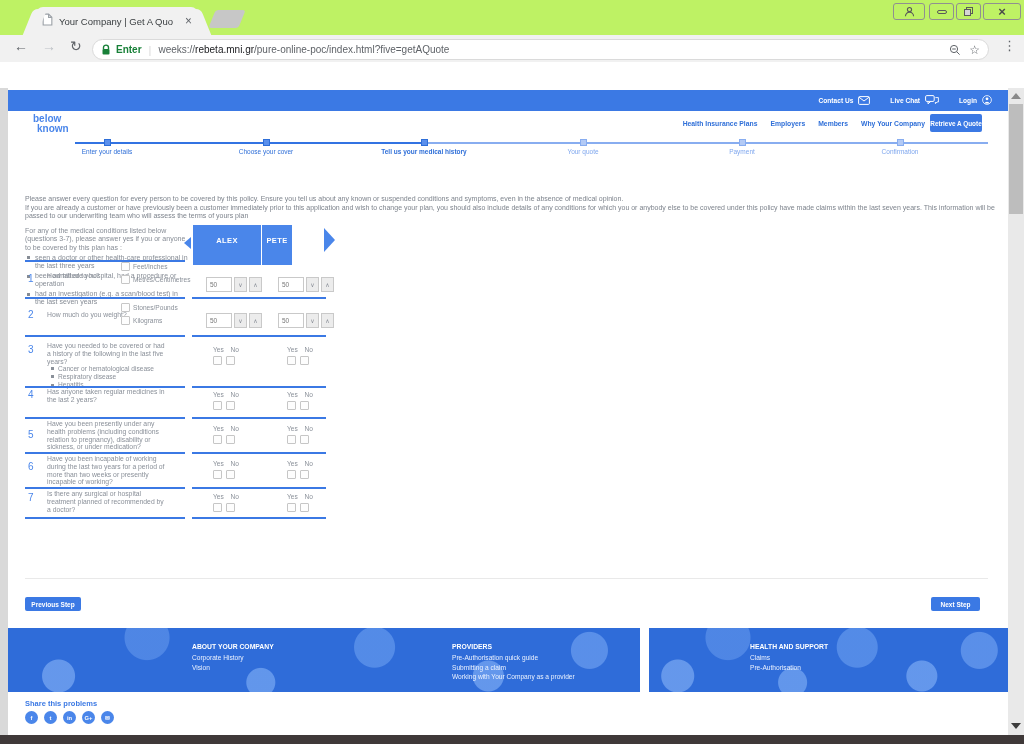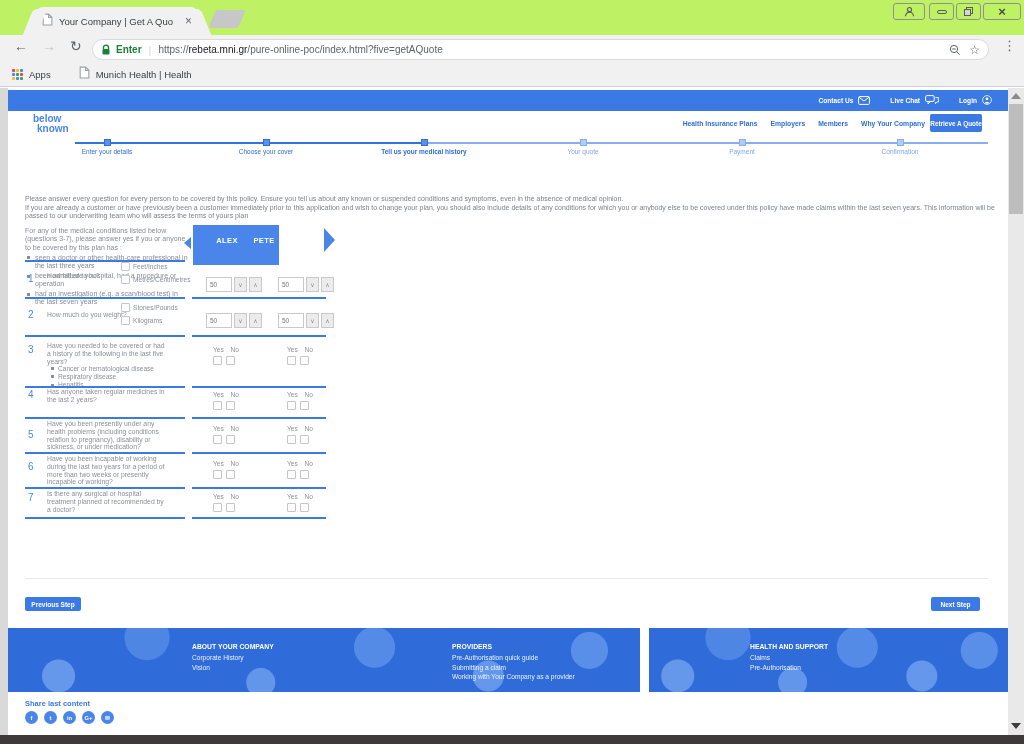--- a/index.html
+++ b/index.html
@@ -164,53 +164,32 @@
     <span class="navglyph" style="left:42px;color:#bdc1c6">→</span>
     <span class="navglyph" style="left:70px">↻</span>
   </div>
   <div class="urlbar">
     <svg width="10" height="12" viewBox="0 0 10 12">
         <path d="M2.5 5V3.6a2.5 2.5 0 015 0V5" fill="none" stroke="#188038" stroke-width="1.4"></path>
         <rect x="1.5" y="5" width="7" height="5.5" rx="1" fill="#188038"></rect>
       </svg>
     <span class="secure">Enter</span>
     <span class="urldivider">|</span>
-    <span class="urltext"><span class="uproto">https://</span><span class="udomain">rebeta.mni.gr</span><span class="upath">/pure-online-poc/index.html?five=getAQuote</span></span>
+    <span class="urltext"><span class="uproto">weeks://</span><span class="udomain">rebeta.mni.gr</span><span class="upath">/pure-online-poc/index.html?five=getAQuote</span></span>
     <span style="margin-left:auto;display:flex;align-items:center;gap:8px">
       <svg width="12" height="12" viewBox="0 0 12 12">
           <circle cx="5" cy="5" r="3.6" fill="none" stroke="#5f6368"></circle>
           <line x1="3.2" y1="5" x2="6.8" y2="5" stroke="#5f6368"></line>
           <line x1="7.8" y1="7.8" x2="10.6" y2="10.6" stroke="#5f6368"></line>
         </svg>
       <span style="font-size:12px;color:#5f6368">☆</span>
     </span>
   </div>
   <span class="menu-dots">⋮</span>
 
-  <div class="bookmarksbar">
-    <span class="appsgrid">
-      <i style="background:#e8453c"></i>
-        <i style="background:#f9bb2d"></i>
-        <i style="background:#4688f1"></i>
-      <i style="background:#4688f1"></i>
-        <i style="background:#30a952"></i>
-        <i style="background:#e8453c"></i>
-      <i style="background:#f9bb2d"></i>
-        <i style="background:#4688f1"></i>
-        <i style="background:#30a952"></i>
-    </span>
-    <span class="bm-label">Apps</span>
-    <span style="margin-left:28px">
-      <svg width="11" height="13" viewBox="0 0 10 12">
-          <path d="M1 1h5l3 3v7H1z" fill="#fff" stroke="#9aa0a6"></path>
-          <path d="M6 1v3h3" fill="none" stroke="#9aa0a6"></path>
-        </svg>
-    </span>
-    <span class="bm-label">Munich Health | Health</span>
-  </div>
 
   <div class="pagebg"></div>
   <div class="card"></div>
 
   <div class="utilbar" id="utilbar">
       <div class="util-item">
         <span>Contact Us</span>
         <span><svg width="12" height="9" viewBox="0 0 12 9">
             <rect x="0.6" y="0.6" width="10.8" height="7.8" rx="1" fill="none" stroke="#fff"></rect>
             <path d="M1 1.2l5 3.8 5-3.8" fill="none" stroke="#fff"></path>
@@ -271,21 +250,21 @@
   <div class="note-text">For any of the medical conditions listed below (questions 3-7), please answer yes if you or anyone to be covered by this plan has :</div>
   <div class="note-bullets" id="noteBullets">
       <div class="mbullet">seen a doctor or other health-care professional in the last three years</div>
       <div class="mbullet">been admitted to hospital, had a procedure or operation</div>
       <div class="mbullet">had an investigation (e.g. a scan/blood test) in the last seven years</div>
     </div>
 
   <div class="arrow-left"></div>
   <div id="persons">
       <div class="person-card" style="left: 193px; width: 68px;">ALEX</div>
-      <div class="person-card" style="left: 249px; width: 30px;">PETE</div>
+      <div class="person-card" style="left: 262px; width: 30px;">PETE</div>
     </div>
   <div class="arrow-right"></div>
 
   <div id="questions">
       <div class="q-num" style="top: 273px;">1</div>
       <div class="q-text" style="top: 272px;">How tall are you?</div>
       <div class="cb" style="left: 121px; top: 262px;"></div>
       <div class="opt-label" style="left: 133px; top: 263px;">Feet/Inches</div>
       <div class="cb" style="left: 121px; top: 274.5px;"></div>
       <div class="opt-label" style="left: 133px; top: 275.5px;">Metres/Centimetres</div>
@@ -387,21 +366,21 @@
         <a>Submitting a claim</a>
         <a>Working with Your Company as a provider</a>
       </div>
       <div class="fcol" style="left: 750px;">
         <div class="fcol-title">HEALTH AND SUPPORT</div>
         <a>Claims</a>
         <a>Pre-Authorisation</a>
       </div>
     </div>
 
-  <div class="share-label">Share last content</div>
+  <div class="share-label">Share this problems</div>
   <div class="share-row" id="shareRow">
       <div class="soc">f</div>
       <div class="soc">t</div>
       <div class="soc">in</div>
       <div class="soc">G+</div>
       <div class="soc">✉</div>
     </div>
 
   <div class="bottombar"></div>
 

